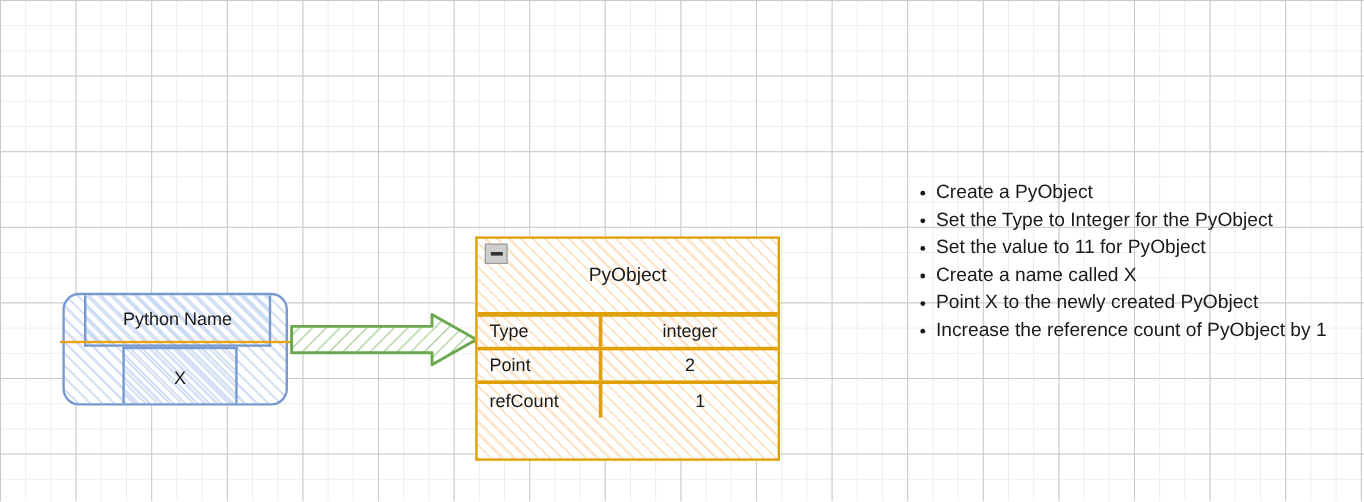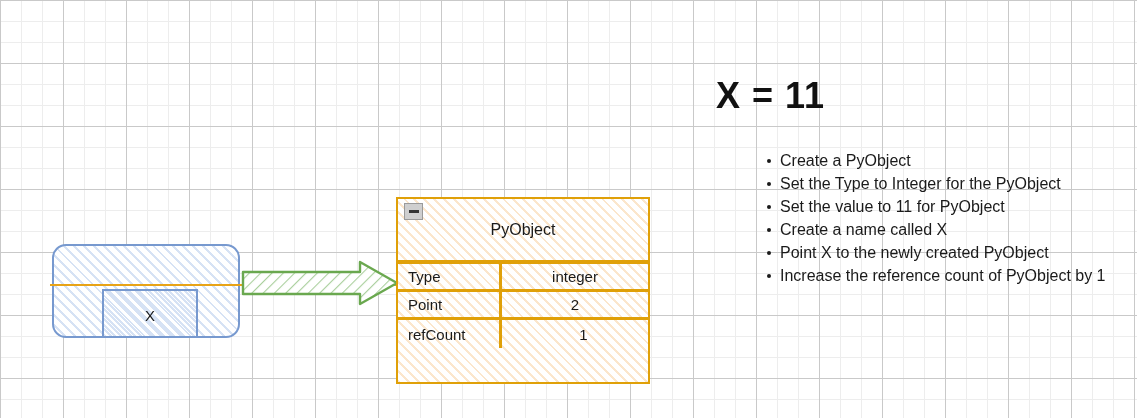--- a/index.html
+++ b/index.html
@@ -250,20 +250,23 @@
     border-radius: 50%;
     background: #1a1a1a;
   }
 </style>
 </head>
 <body>
 
 <div id="canvas">
 
   <div class="pyname-box">
+    <div class="pyname-inner-top">
+      <span class="lbl">Python Name</span>
+    </div>
     <div class="pyname-inner-bottom">
       <span class="lbl">X</span>
     </div>
   </div>
 
   <div class="orange-line"></div>
 
   <div class="arrow">
     <svg width="160" height="48" viewBox="0 0 160 48" xmlns="http://www.w3.org/2000/svg">
       <defs>
@@ -293,21 +296,20 @@
       <div class="pyobj-cell-key">Point</div>
       <div class="pyobj-cell-val">2</div>
     </div>
 
     <div class="pyobj-row">
       <div class="pyobj-cell-key">refCount</div>
       <div class="pyobj-cell-val">1</div>
     </div>
   </div>
 
-  <div class="heading">X = 11</div>
 
   <ul class="bullets">
     <li>Create a PyObject</li>
     <li>Set the Type to Integer for the PyObject</li>
     <li>Set the value to 11 for PyObject</li>
     <li>Create a name called X</li>
     <li>Point X to the newly created PyObject</li>
     <li>Increase the reference count of PyObject by 1</li>
   </ul>
 

